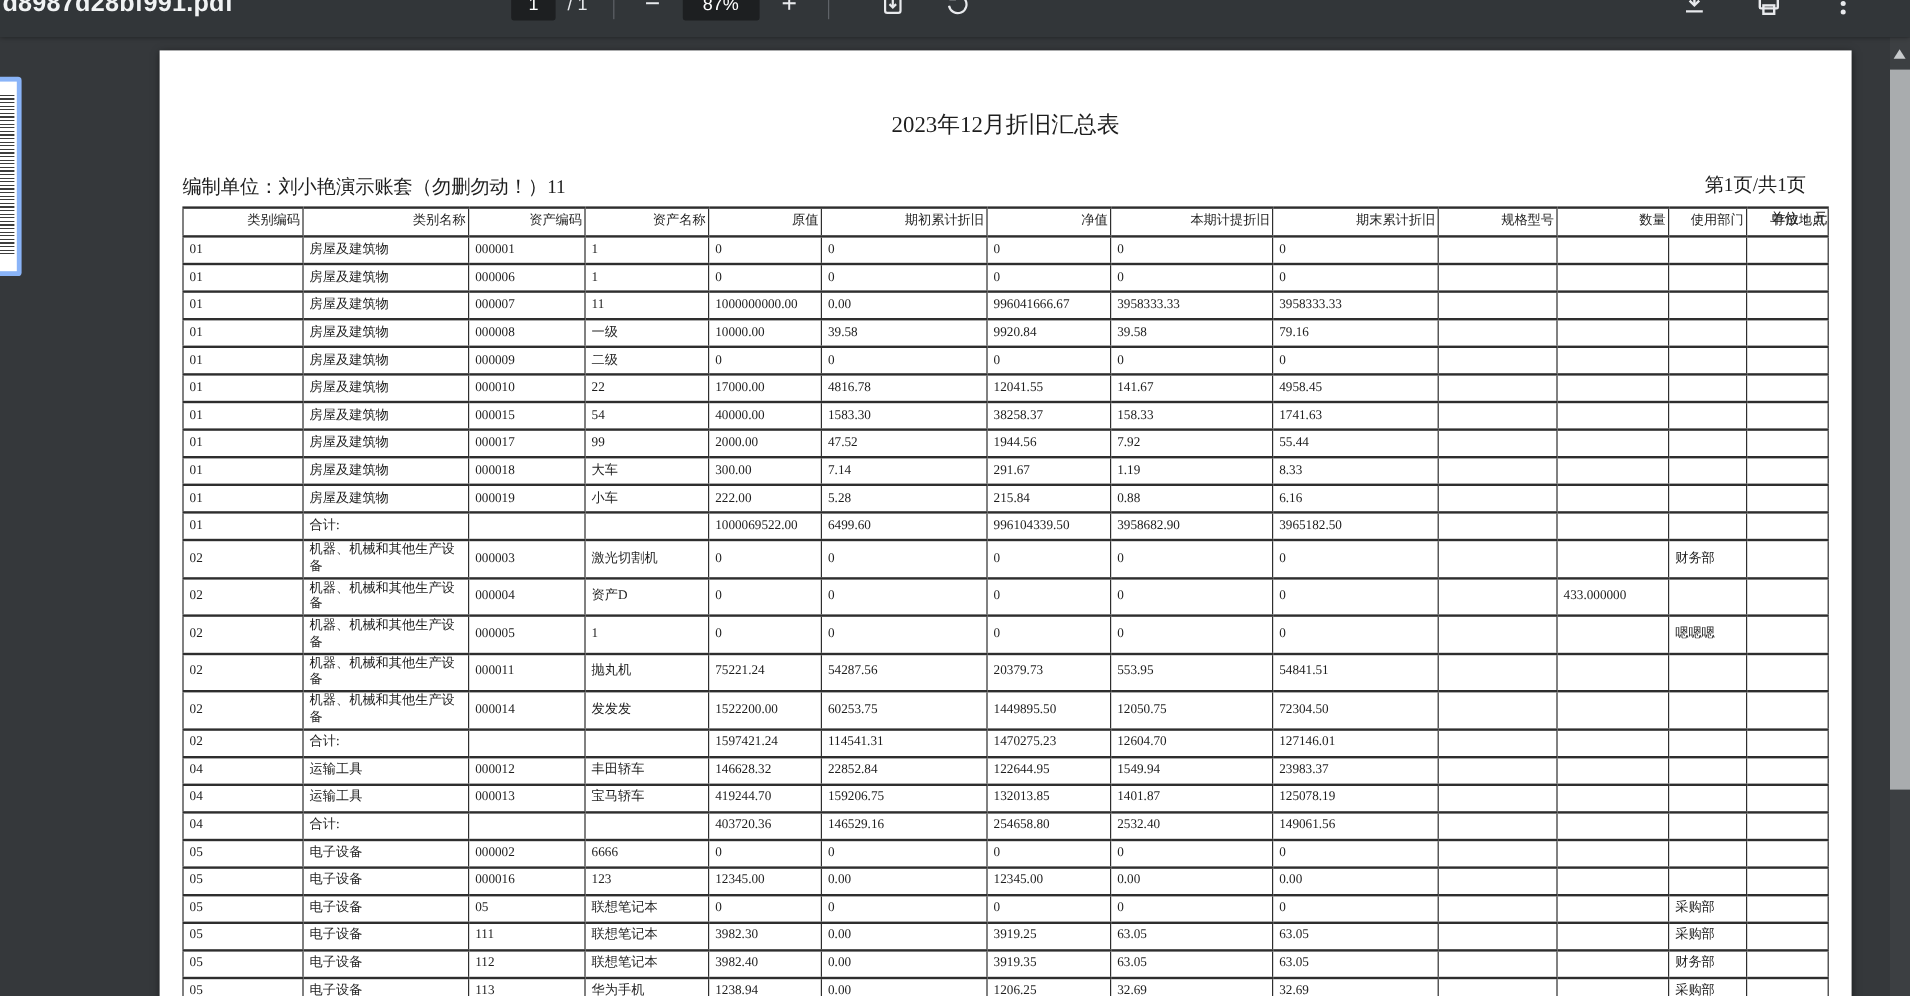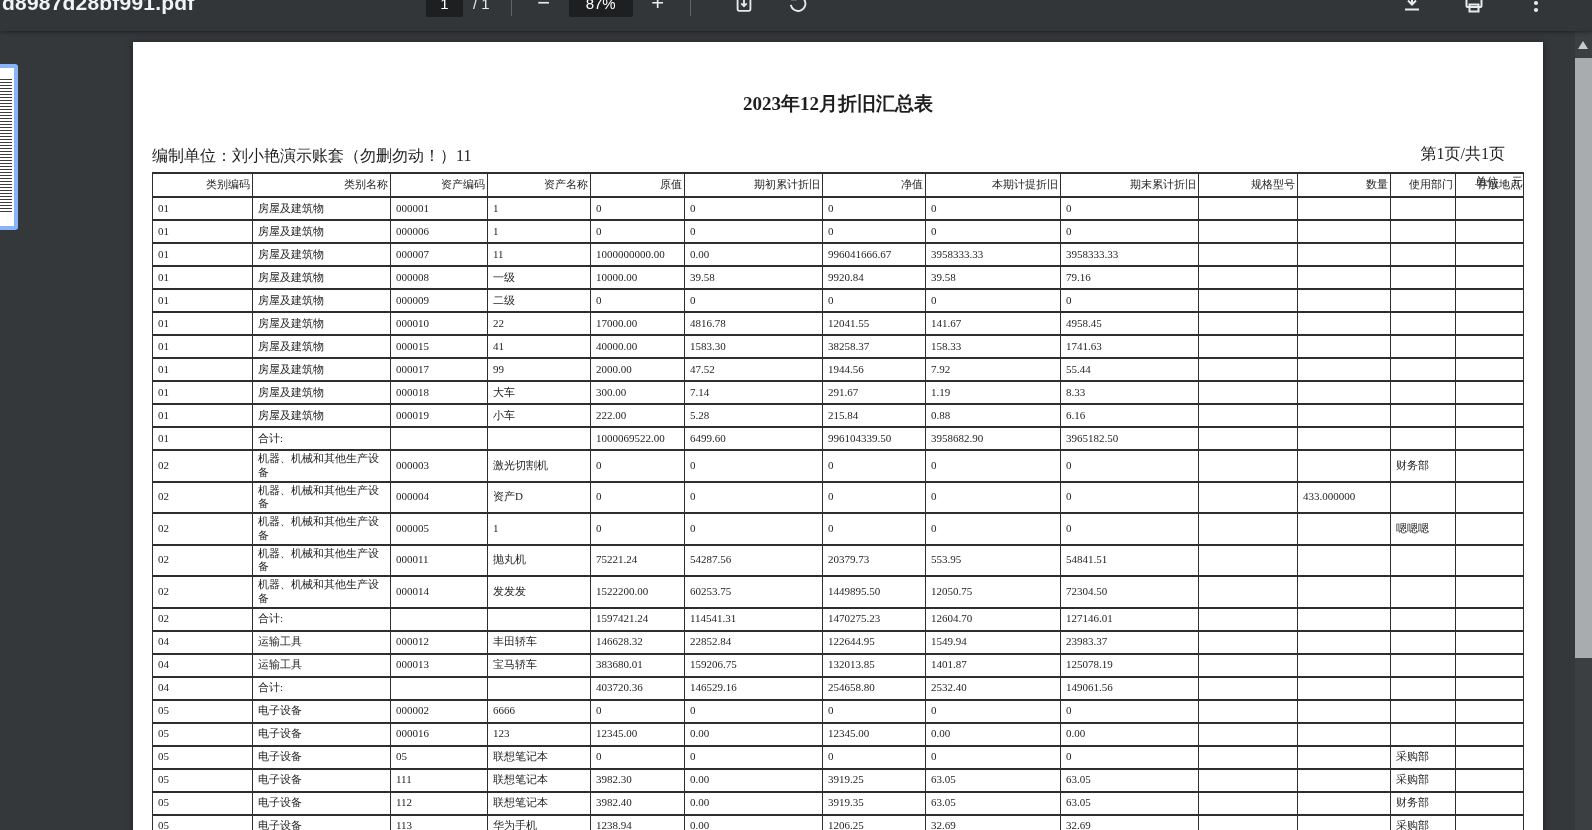--- a/index.html
+++ b/index.html
@@ -41,21 +41,21 @@
   .thumb-page::before{
     content:"";position:absolute;left:2px;right:2px;top:11px;bottom:13px;
     background:repeating-linear-gradient(180deg,#3c3c3c 0 1px,transparent 1px 3px);
   }
   
   .page{
     position:absolute;left:133px;top:11px;width:1410px;height:1200px;background:var(--page_bg,#fff);
     box-shadow:0 1px 6px rgba(0,0,0,.5);color:#1e1e1e;
     font-family:"Liberation Serif","DejaVu Serif",serif;
   }
-  .page-title{text-align:center;margin:0;padding-top:49px;font-size:19px;font-weight:700;}
+  .page-title{text-align:center;margin:0;padding-top:49px;font-size:19px;font-weight:400;}
   .page-info{position:absolute;top:102px;right:38px;font-size:16px;}
   .prepared{position:absolute;top:104px;left:19px;font-size:16px;}
   .unit{position:absolute;top:132px;right:20px;font-size:12px;}
   table.dep{
     position:absolute;top:130px;left:19px;width:1371px;
     border-collapse:collapse;table-layout:fixed;font-size:11px;color:#1e1e1e;
   }
   table.dep th,table.dep td{
     border:solid var(--table_border,#2e2e2e);border-width:2px 1px;
     padding:1px 5px;line-height:1.25;overflow:hidden;
@@ -268,21 +268,21 @@
             <td>4958.45</td>
             <td></td>
             <td></td>
             <td></td>
             <td></td>
           </tr>
           <tr>
             <td>01</td>
             <td>房屋及建筑物</td>
             <td>000015</td>
-            <td>41</td>
+            <td>54</td>
             <td>40000.00</td>
             <td>1583.30</td>
             <td>38258.37</td>
             <td>158.33</td>
             <td>1741.63</td>
             <td></td>
             <td></td>
             <td></td>
             <td></td>
           </tr>
@@ -449,21 +449,21 @@
             <td></td>
             <td></td>
             <td></td>
             <td></td>
           </tr>
           <tr>
             <td>04</td>
             <td>运输工具</td>
             <td>000013</td>
             <td>宝马轿车</td>
-            <td>383680.01</td>
+            <td>419244.70</td>
             <td>159206.75</td>
             <td>132013.85</td>
             <td>1401.87</td>
             <td>125078.19</td>
             <td></td>
             <td></td>
             <td></td>
             <td></td>
           </tr>
           <tr>

